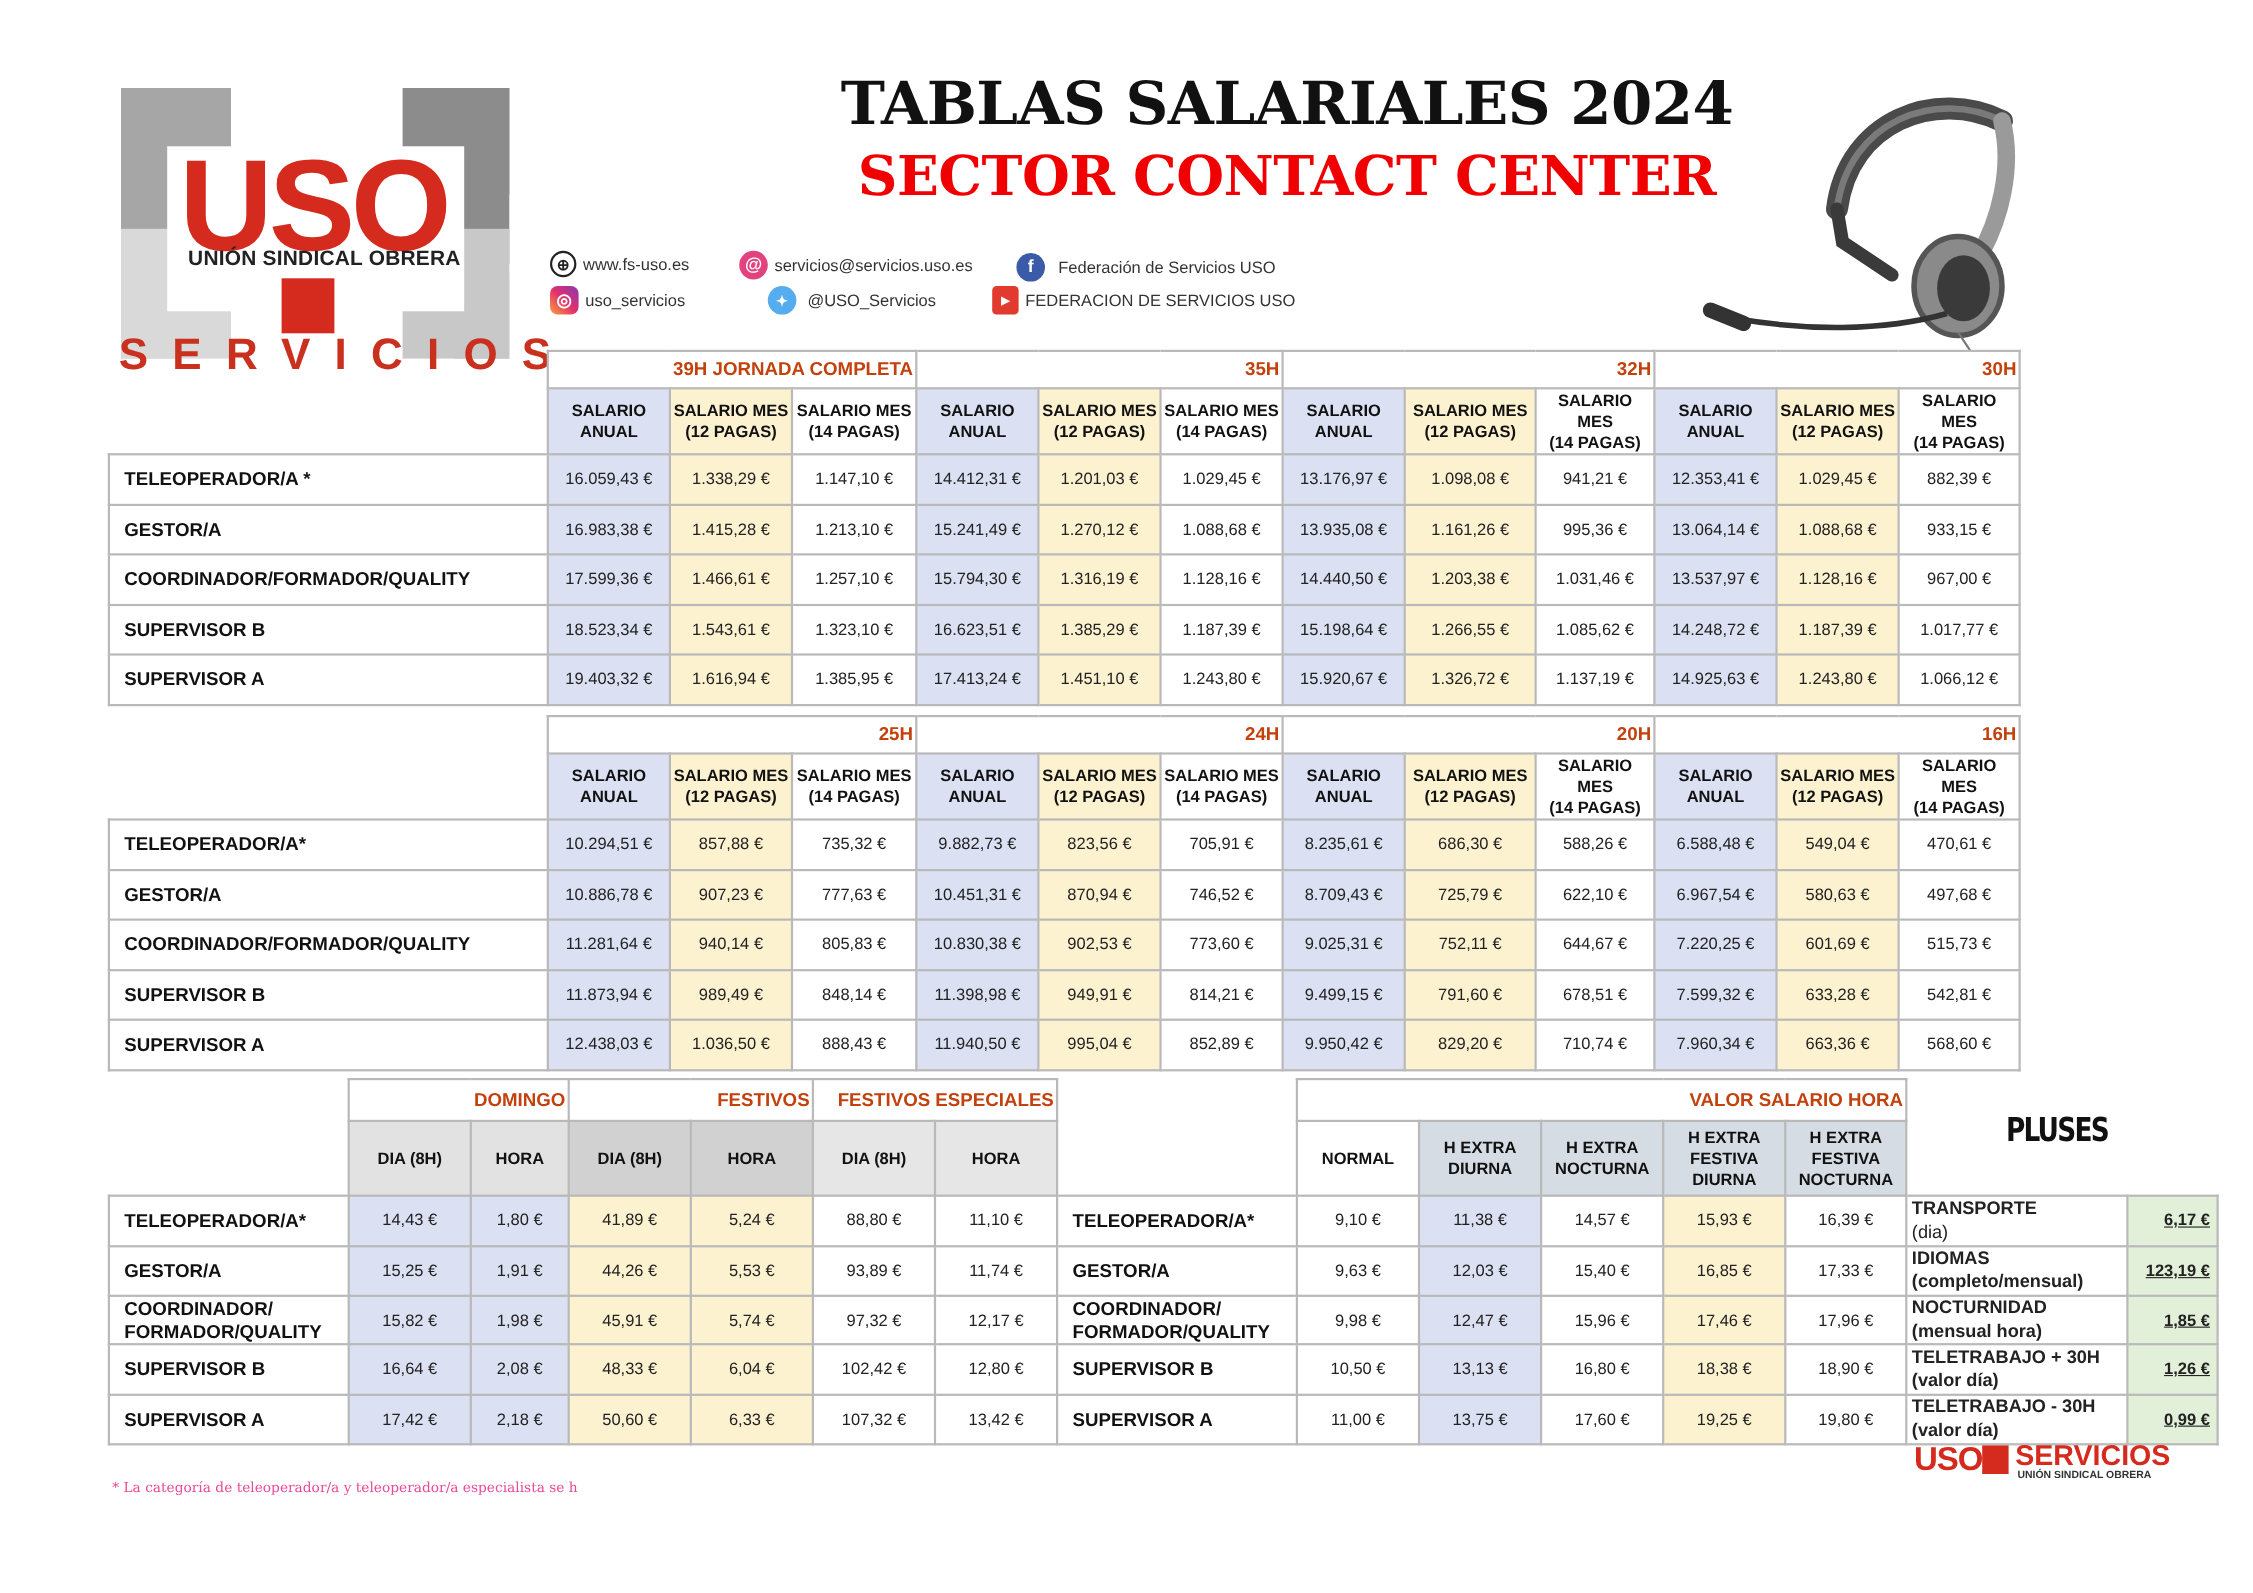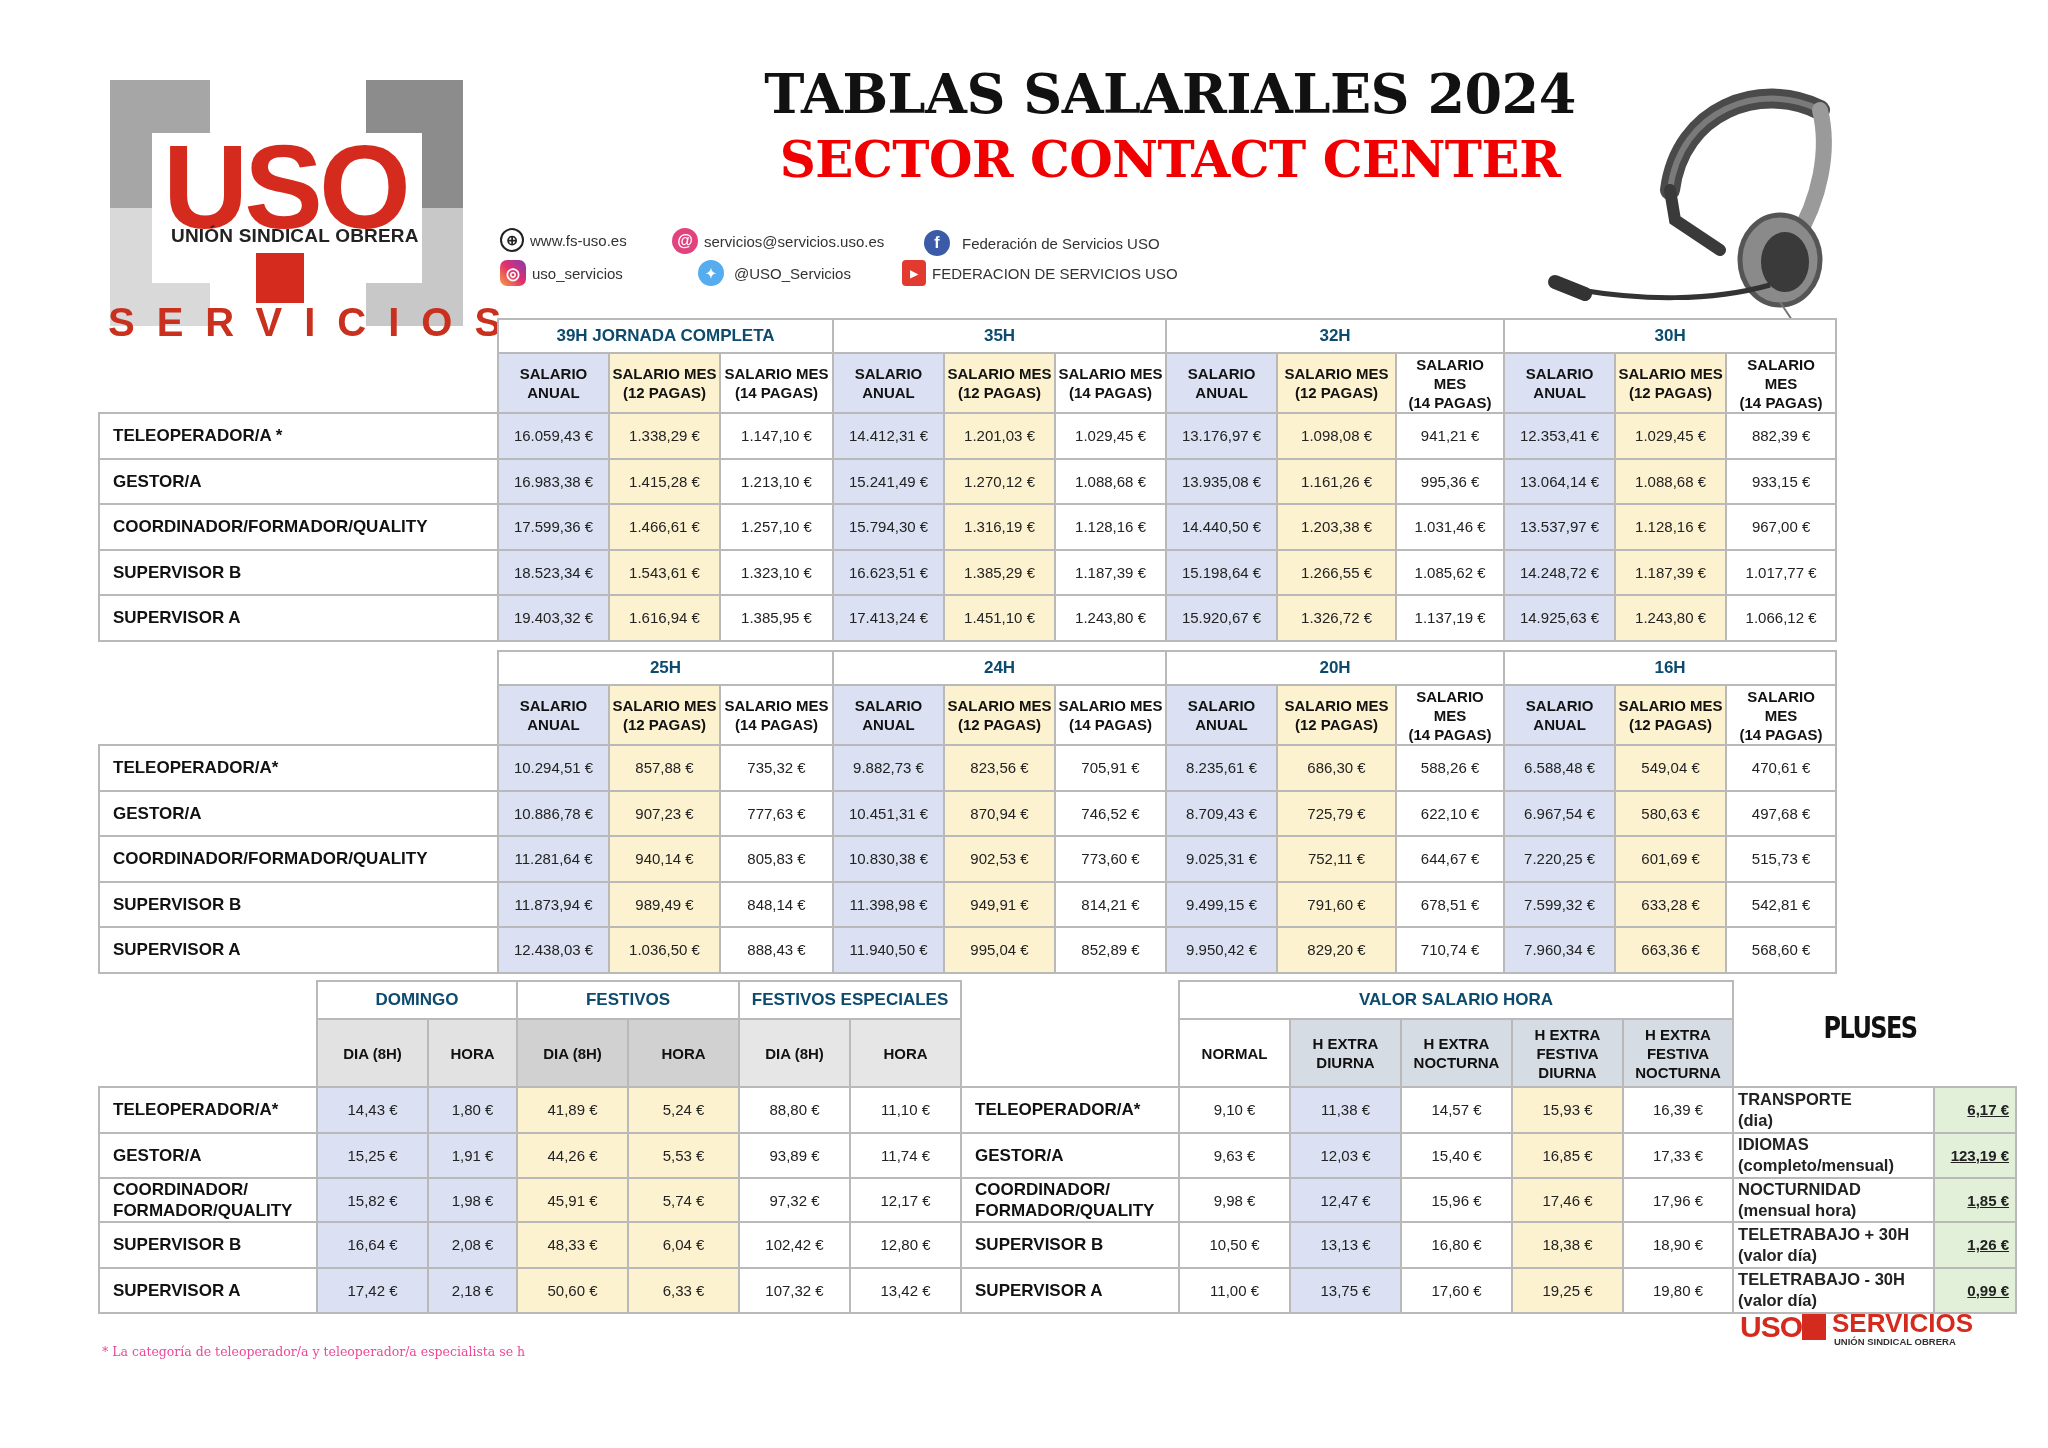--- a/index.html
+++ b/index.html
@@ -25,21 +25,21 @@
   .contact { display: flex; align-items: center; font-size: 15px; color: #333; }
   .ic { display: inline-flex; align-items: center; justify-content: center; width: 26px; height: 26px; border-radius: 50%; color: #fff; font-weight: 700; font-size: 16px; margin-right: 6px; }
 
   
   .headset { left: 1530px; top: 70px; width: 310px; height: 250px; }
 
   
   table.sal { position: absolute; border-collapse: collapse; table-layout: fixed; }
   table.sal td { border: 2.5px solid #b9b9b9; text-align: center; vertical-align: middle; font-size: 15px; color: #222; padding: 0 2px; }
   table.sal td.lbl { text-align: left; font-weight: 700; font-size: 17px; color: #111; padding-left: 13px; line-height: 21px; }
-  table.sal td.grp { font-weight: 700; font-size: 17px; color: #0c4a6e; background: #fff; }
+  table.sal td.grp { font-weight: 700; font-size: 17px; color: #c2410c; background: #fff; text-align: right; }
   table.sal td.sub { font-weight: 700; font-size: 15px; line-height: 19px; color: #111; }
   table.sal td.empty { border: none; background: transparent; }
   .blue { background: #dbe1f2; }
   .yel { background: #fdf2d0; }
   .wht { background: #ffffff; }
   .gr1 { background: #e2e2e2; }
   .gr2 { background: #d1d1d1; }
   .gr3 { background: #e6e6e6; }
   .grb { background: #d6dce4; }
   .grn { background: #e2efd9; text-decoration: underline; }
@@ -403,21 +403,21 @@
         <td class="yel">41,89 €</td>
         <td class="yel">5,24 €</td>
         <td class="wht">88,80 €</td>
         <td class="wht">11,10 €</td>
         <td class="lbl">TELEOPERADOR/A*</td>
         <td class="wht">9,10 €</td>
         <td class="blue">11,38 €</td>
         <td class="wht">14,57 €</td>
         <td class="yel">15,93 €</td>
         <td class="wht">16,39 €</td>
-        <td class="plus-l" style="font-size: 16.5px;"><span>TRANSPORTE</span><br><span class="s" style="font-weight:700;">(dia)</span></td>
+        <td class="plus-l" style="font-size: 16.5px;"><span>TRANSPORTE</span><br><span class="s" style="font-weight:400;">(dia)</span></td>
         <td class="plus-v grn">6,17 €</td>
       </tr>
       <tr style="height: 45.5px;">
         <td class="lbl">GESTOR/A</td>
         <td class="blue">15,25 €</td>
         <td class="blue">1,91 €</td>
         <td class="yel">44,26 €</td>
         <td class="yel">5,53 €</td>
         <td class="wht">93,89 €</td>
         <td class="wht">11,74 €</td>

